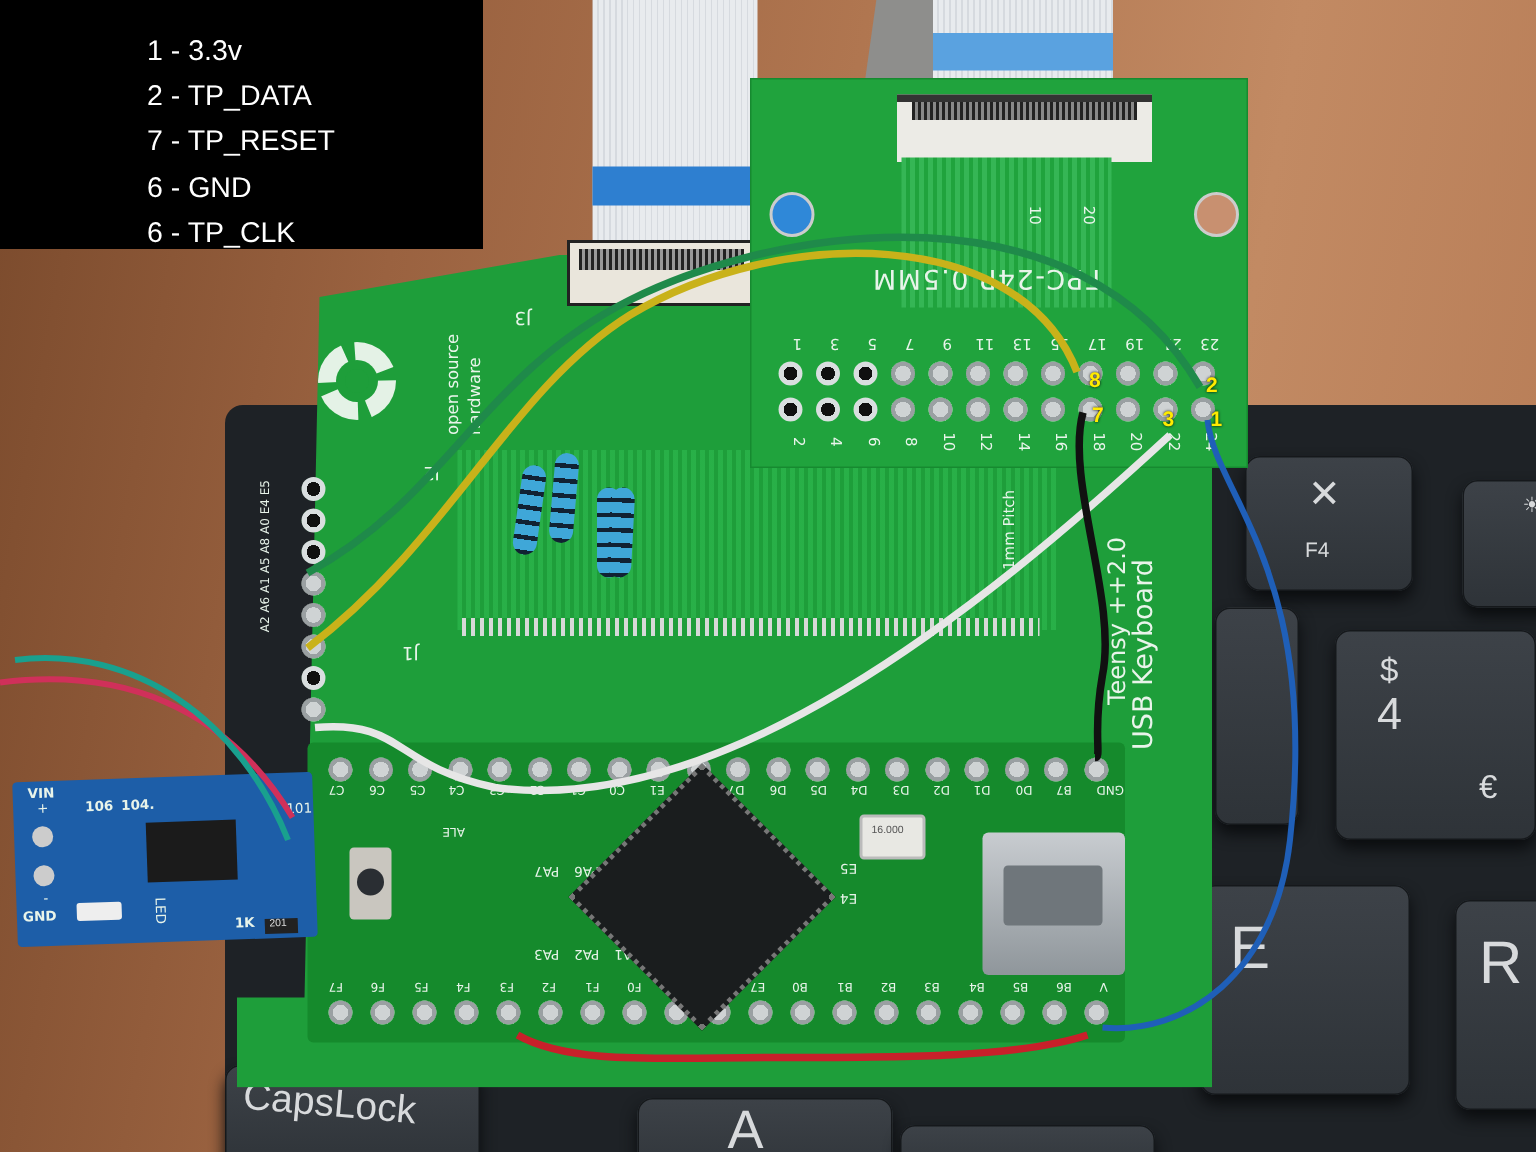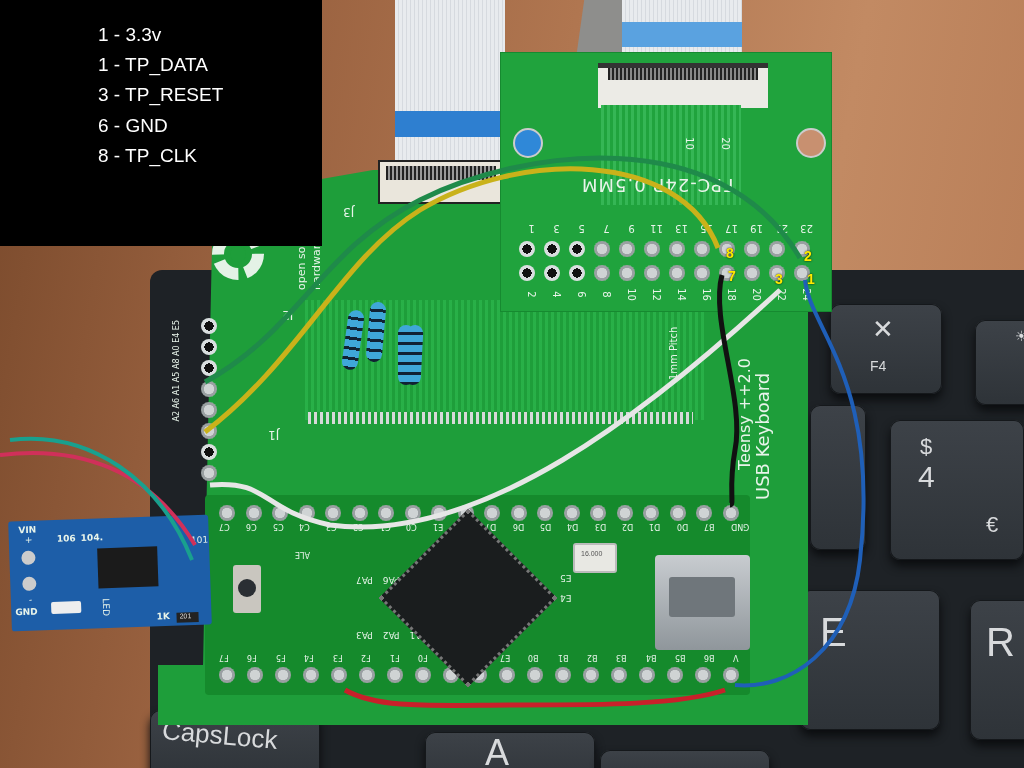--- a/index.html
+++ b/index.html
@@ -15,21 +15,21 @@
   .ribbon1 .blue{position:absolute;left:0;bottom:38px;width:100%;height:26px;background:#2e7fd0;}
   .ribbon2{left:622px;top:0;width:120px;height:65px;background:repeating-linear-gradient(90deg,#e8ebee 0,#e8ebee 3px,#d6dadf 3px,#d6dadf 4px);}
   .ribbon2 .blue{position:absolute;left:0;top:22px;width:100%;height:25px;background:#5aa2e0;}
   .blade{left:580px;top:0;width:45px;height:60px;background:#8e8e8c;transform:skewX(-8deg);}
   
   .pcb-main{left:158px;top:170px;width:650px;height:555px;background:#1e9e3a;
     clip-path:polygon(55px 28px,215px 0,650px 0,650px 555px,0 555px,0 495px,45px 495px);}
   .pcb-adapter{left:500px;top:52px;width:330px;height:258px;background:#20a33d;border:1px solid #168a30;}
   .pcb-teensy{left:205px;top:495px;width:545px;height:200px;background:#158a2c;border-radius:4px;}
   .pcb-reg{left:10px;top:518px;width:200px;height:110px;background:#1d5ea8;transform:rotate(-2deg);border-radius:3px;}
-  .legend{left:0;top:0;width:322px;height:246px;background:#000;}
+  .legend{left:0;top:0;width:322px;height:166px;background:#000;}
   .legend .line{position:absolute;left:98px;color:#fff;font-size:19px;}
   .silk{color:#e8f4ea;font-family:"DejaVu Sans",sans-serif;position:absolute;}
   .pad{position:absolute;width:16px;height:16px;border-radius:50%;background:radial-gradient(circle,#cfd3d4 0 45%,#9aa0a2 46% 70%,#e6f0e8 71%);}
   .hole{position:absolute;width:16px;height:16px;border-radius:50%;background:radial-gradient(circle,#101010 0 40%,#d9dedf 41% 70%,#bfe7c9 71%);}
   .pinnum{position:absolute;color:#ffeb00;font-size:14px;font-weight:bold;text-shadow:0 0 2px #000;}
   .chip{left:405px;top:535px;width:120px;height:120px;background:#1a1d1e;transform:rotate(45deg);border:3px dotted #777;}
   .usb{left:655px;top:555px;width:95px;height:95px;background:linear-gradient(180deg,#c8ccd0,#8f969b);border-radius:4px;}
   .xtal{left:573px;top:543px;width:40px;height:26px;background:#e8e8e3;border-radius:3px;border:2px solid #bbb;}
   .resistor{position:absolute;width:16px;height:60px;border-radius:8px;background:repeating-linear-gradient(180deg,#3fa7d8 0 7px,#123 7px 10px);}
   .label-tag{font-size:9px;}
@@ -341,17 +341,17 @@
 </svg>
 
 <div class="pinnum" style="left:726px;top:245px;">8</div>
 <div class="pinnum" style="left:804px;top:248px;">2</div>
 <div class="pinnum" style="left:728px;top:268px;">7</div>
 <div class="pinnum" style="left:775px;top:271px;">3</div>
 <div class="pinnum" style="left:807px;top:271px;">1</div>
 
 <div class="abs legend">
   <div class="line" style="top:24px;">1 - 3.3v</div>
-  <div class="line" style="top:54px;">1 - TP_DATA</div>
-  <div class="line" style="top:84px;">3 - TP_RESET</div>
+  <div class="line" style="top:54px;">2 - TP_DATA</div>
+  <div class="line" style="top:84px;">7 - TP_RESET</div>
   <div class="line" style="top:115px;">6 - GND</div>
-  <div class="line" style="top:145px;">8 - TP_CLK</div>
+  <div class="line" style="top:145px;">6 - TP_CLK</div>
 </div>
 
 </body></html>

